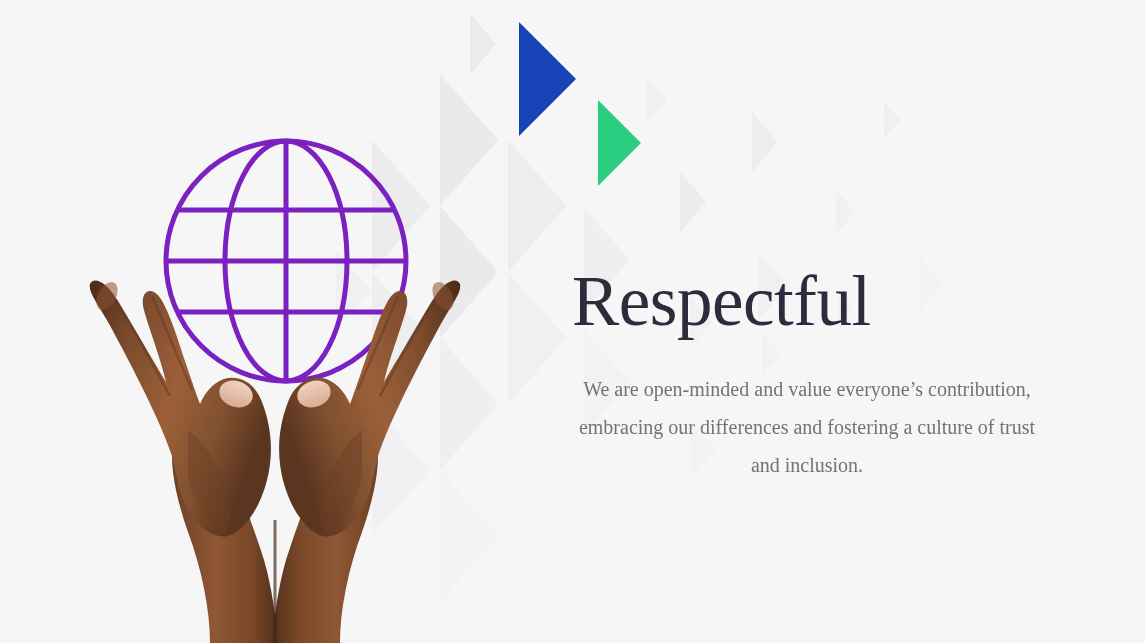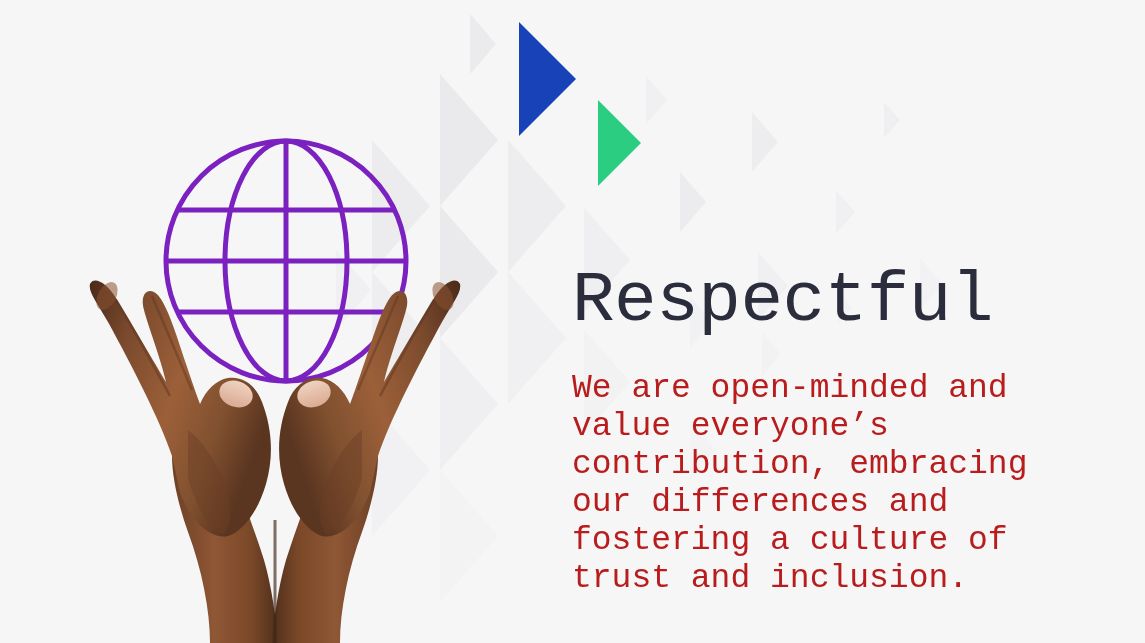--- a/index.html
+++ b/index.html
@@ -6,21 +6,21 @@
     margin: 0;
     padding: 0;
     background: #ffffff;
   }
   #slide {
     position: relative;
     width: 1145px;
     height: 643px;
     overflow: hidden;
     background: #f6f6f7;
-    font-family: Liberation Mono, monospace;
+    font-family: Liberation Serif, serif;
   }
 
   
   .tri-layer {
     position: absolute;
     inset: 0;
     pointer-events: none;
   }
   .tri {
     position: absolute;
@@ -71,25 +71,26 @@
     font-size: 71px;
     line-height: 86px;
     font-weight: 400;
     letter-spacing: -0.5px;
     color: #2b2d3c;
     white-space: nowrap;
   }
   .body-copy {
     margin: 0;
     padding-top: 26px;
-    font-size: 33px;
+    font-size: 20px;
     line-height: 38px;
     font-weight: 400;
-    color: #b91c1c;
+    color: #737373;
     width: 470px;
+    text-align: center;
   }
 </style>
 </head>
 <body>
 
 <div id="slide">
 
   <div class="tri-layer">
 
     <div class="tri" style="left:372px; top:140px; border-width:66px 0 66px 58px; border-left-color:#ececee;"></div>

